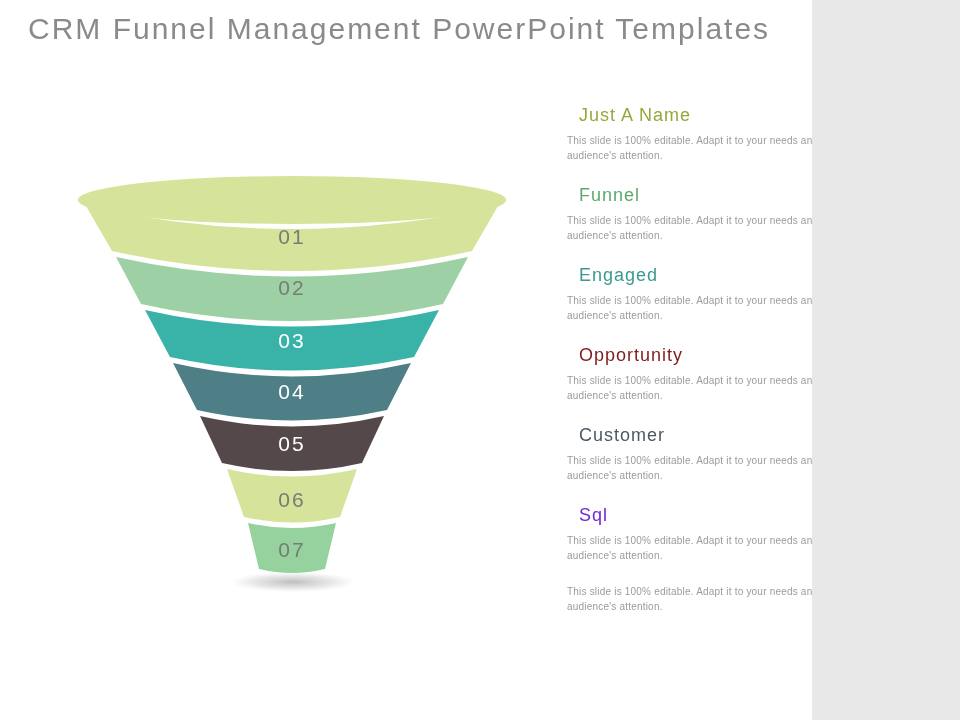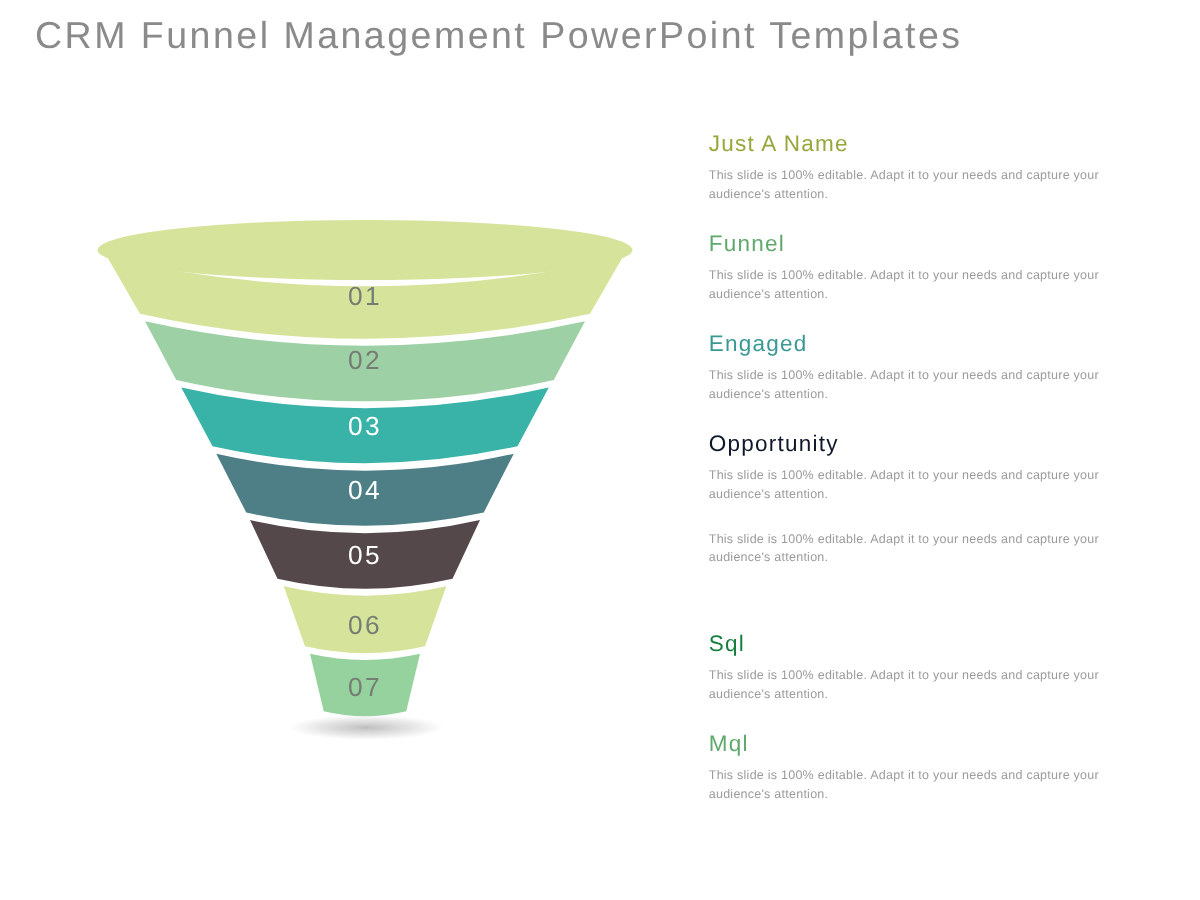--- a/index.html
+++ b/index.html
@@ -1,18 +1,18 @@
 <!DOCTYPE html>
 <html><head>
 <meta charset="utf-8">
 <style>
   html,body{margin:0;padding:0;background:#e8e8e8;}
   .slide{
     position:relative;
-    width:960px;height:720px;
+    width:812px;height:720px;
     background:#ffffff;
     overflow:hidden;
     font-family:"Liberation Sans","DejaVu Sans",sans-serif;
   }
   .slide-title{
     position:absolute;
     left:28px;top:10px;
     margin:0;
     font-size:30px;
     font-weight:400;
@@ -34,21 +34,21 @@
   .legend{
     position:absolute;
     left:567px;top:104px;
     width:340px;
   }
   .legend-section{
     height:80px;
     box-sizing:border-box;
   }
   .legend-heading{
-    margin:0 0 7px 0;
+    margin:0 0 7px 12px;
     font-size:18px;
     font-weight:400;
     letter-spacing:1px;
     line-height:22px;
   }
   .legend-desc{
     margin:0;
     width:330px;
     font-size:10px;
     line-height:15px;
@@ -123,32 +123,32 @@
       <h2 class="legend-heading" style="color: rgb(95, 168, 109);">Funnel</h2>
       <p class="legend-desc">This slide is 100% editable. Adapt it to your needs and capture your audience's attention.</p>
     </section>
 
     <section class="legend-section">
       <h2 class="legend-heading" style="color: rgb(58, 154, 147);">Engaged</h2>
       <p class="legend-desc">This slide is 100% editable. Adapt it to your needs and capture your audience's attention.</p>
     </section>
 
     <section class="legend-section">
-      <h2 class="legend-heading" style="color: #0f172a;">Opportunity</h2>
+      <h2 class="legend-heading" style="color: #7f1d1d;">Opportunity</h2>
+      <p class="legend-desc">This slide is 100% editable. Adapt it to your needs and capture your audience's attention.</p>
+    </section>
+
+    <section class="legend-section">
+      <h2 class="legend-heading" style="color: rgb(75, 90, 100);">Customer</h2>
+      <p class="legend-desc">This slide is 100% editable. Adapt it to your needs and capture your audience's attention.</p>
+    </section>
+
+    <section class="legend-section">
+      <h2 class="legend-heading" style="color: #6d28d9;">Sql</h2>
       <p class="legend-desc">This slide is 100% editable. Adapt it to your needs and capture your audience's attention.</p>
     </section>
 
     <section class="legend-section">
       <p class="legend-desc">This slide is 100% editable. Adapt it to your needs and capture your audience's attention.</p>
     </section>
 
-    <section class="legend-section">
-      <h2 class="legend-heading" style="color: #15803d;">Sql</h2>
-      <p class="legend-desc">This slide is 100% editable. Adapt it to your needs and capture your audience's attention.</p>
-    </section>
-
-    <section class="legend-section">
-      <h2 class="legend-heading" style="color: rgb(95, 168, 109);">Mql</h2>
-      <p class="legend-desc">This slide is 100% editable. Adapt it to your needs and capture your audience's attention.</p>
-    </section>
-
   </div>
 </div>
 
 </body></html>

